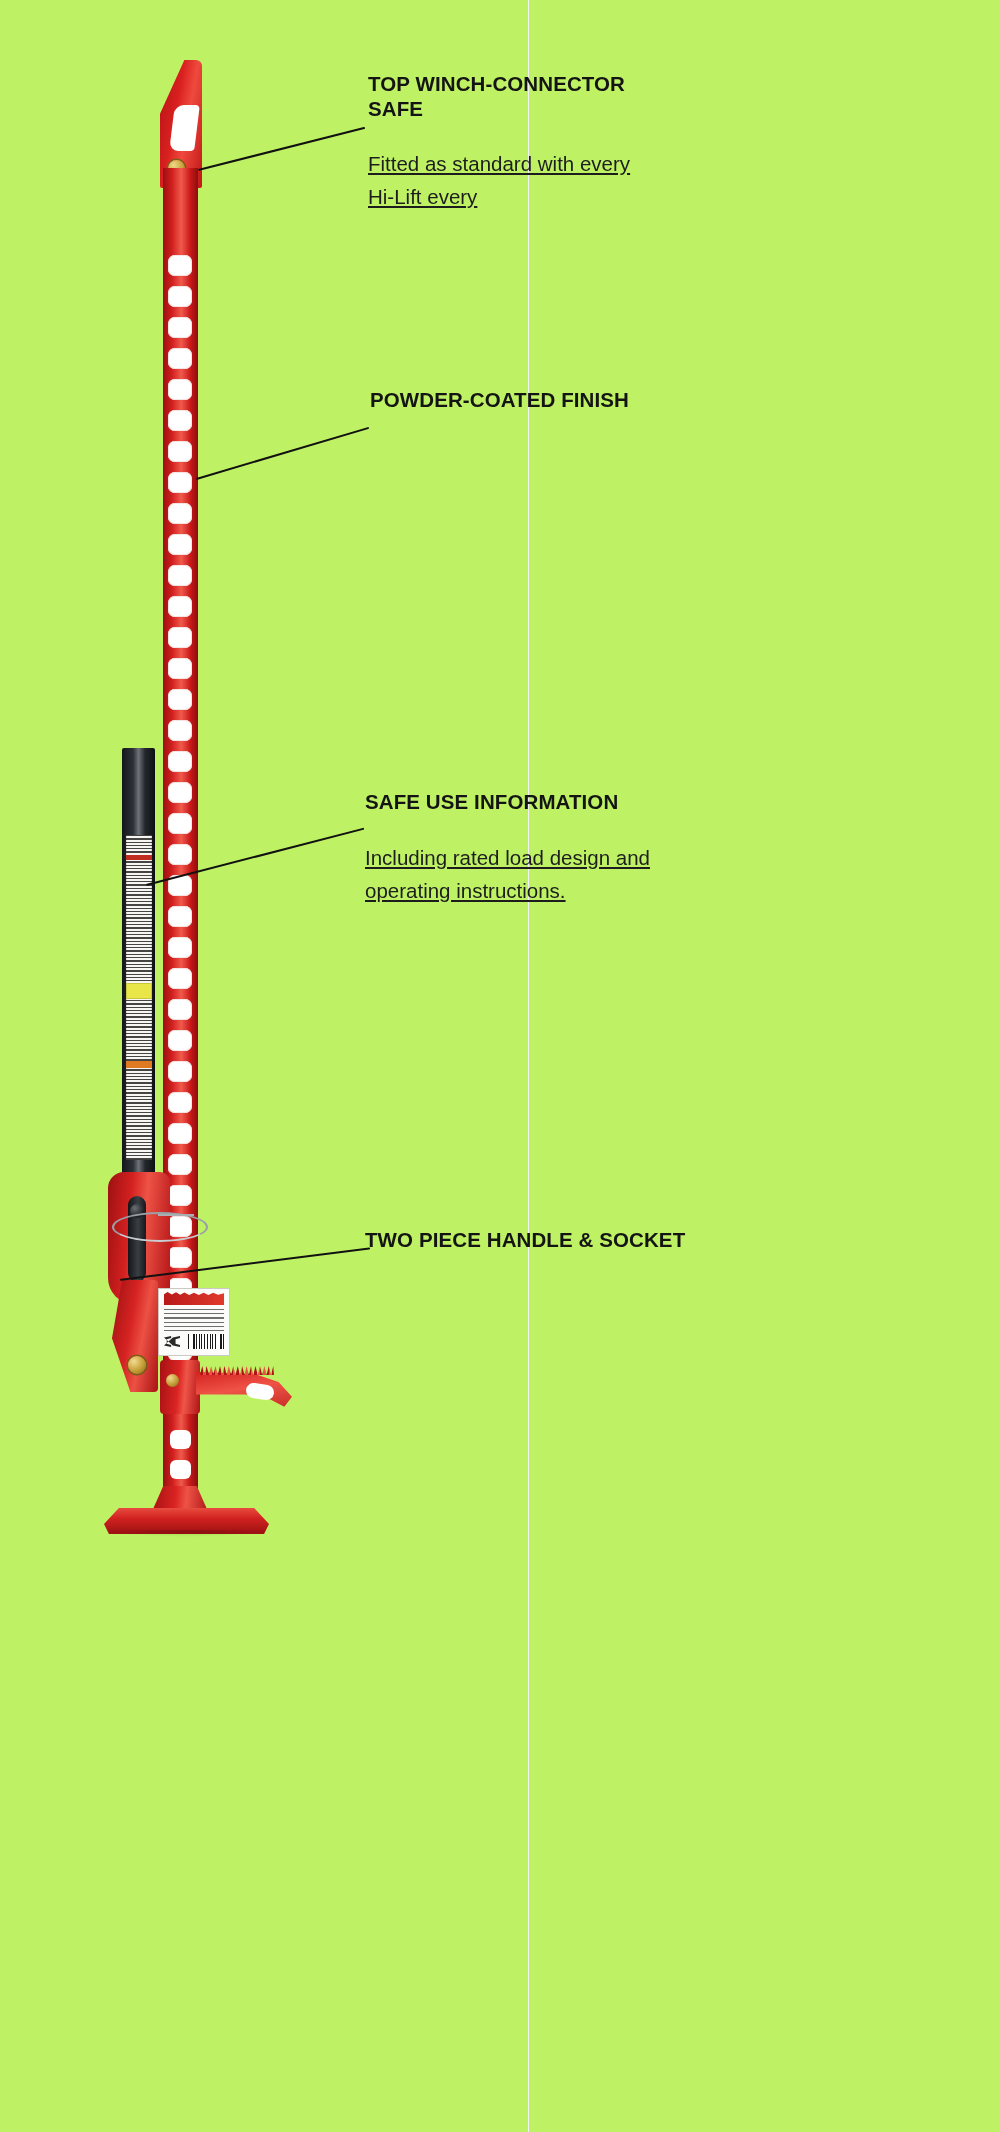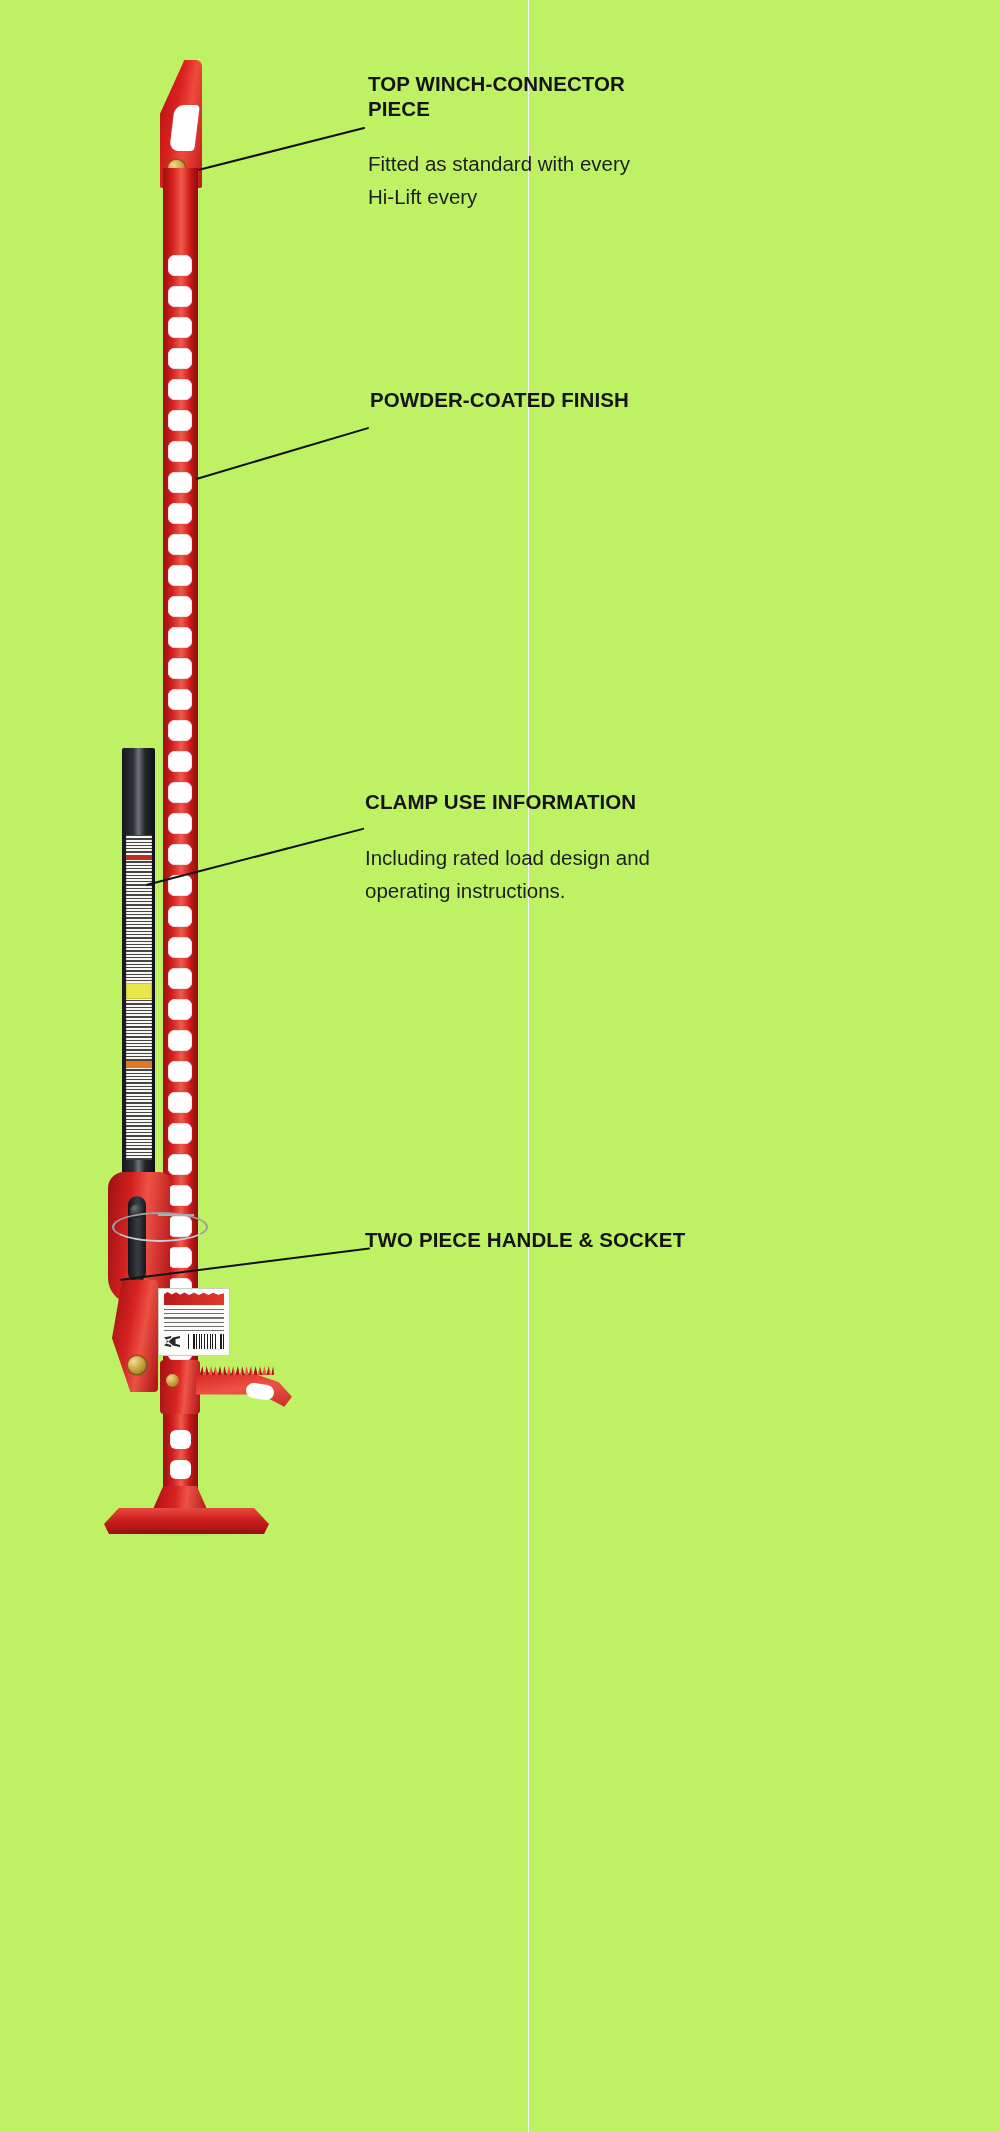--- a/index.html
+++ b/index.html
@@ -16,21 +16,21 @@
 
   
   .callout{position:absolute;}
   .callout .head{
     font-weight:700;font-size:20.5px;letter-spacing:.1px;
     color:#141414;white-space:nowrap;line-height:1.2;
   }
   .callout .body{
     font-size:20.5px;line-height:1.62;color:#1d1d1d;font-weight:400;
   }
-  .callout .body span{display:block;white-space:nowrap;}
+  .callout .body span{display:block;white-space:nowrap;text-decoration:underline;}
   .gap-sm{height:16px;}
   .gap-lg{height:26px;}
 
   
   .leader{position:absolute;transform-origin:0 50%;height:0;}
   .leader i{display:block;height:2.4px;background:#111;border-radius:2px;}
 
   
   #jack{position:absolute;left:0;top:0;width:330px;height:2132px;}
 
@@ -312,35 +312,35 @@
   </div>
   <div class="leader" style="left:146px;top:884px;width:225px;transform:rotate(-14.5deg);">
     <i></i>
   </div>
   <div class="leader" style="left:120px;top:1279px;width:252px;transform:rotate(-7.2deg);">
     <i></i>
   </div>
 
   <div class="callout" style="left:368px;top:72px;">
     <div class="head">TOP WINCH-CONNECTOR</div>
-    <div class="head">PIECE</div>
+    <div class="head">SAFE</div>
     <div class="gap-lg"></div>
     <div class="body">
       <span>Fitted as standard with every</span>
       <span>Hi-Lift every</span>
     </div>
   </div>
 
   <div class="callout" style="left:370px;top:388px;text-align:center;">
     <div class="head">POWDER-COATED FINISH</div>
     <div class="gap-lg"></div>
   </div>
 
   <div class="callout" style="left:365px;top:790px;">
-    <div class="head">CLAMP USE INFORMATION</div>
+    <div class="head">SAFE USE INFORMATION</div>
     <div class="gap-lg"></div>
     <div class="body">
       <span>Including rated load design and</span>
       <span>operating instructions.</span>
     </div>
   </div>
 
   <div class="callout" style="left:365px;top:1228px;">
     <div class="head">TWO PIECE HANDLE &amp; SOCKET</div>
     <div class="gap-sm"></div>

